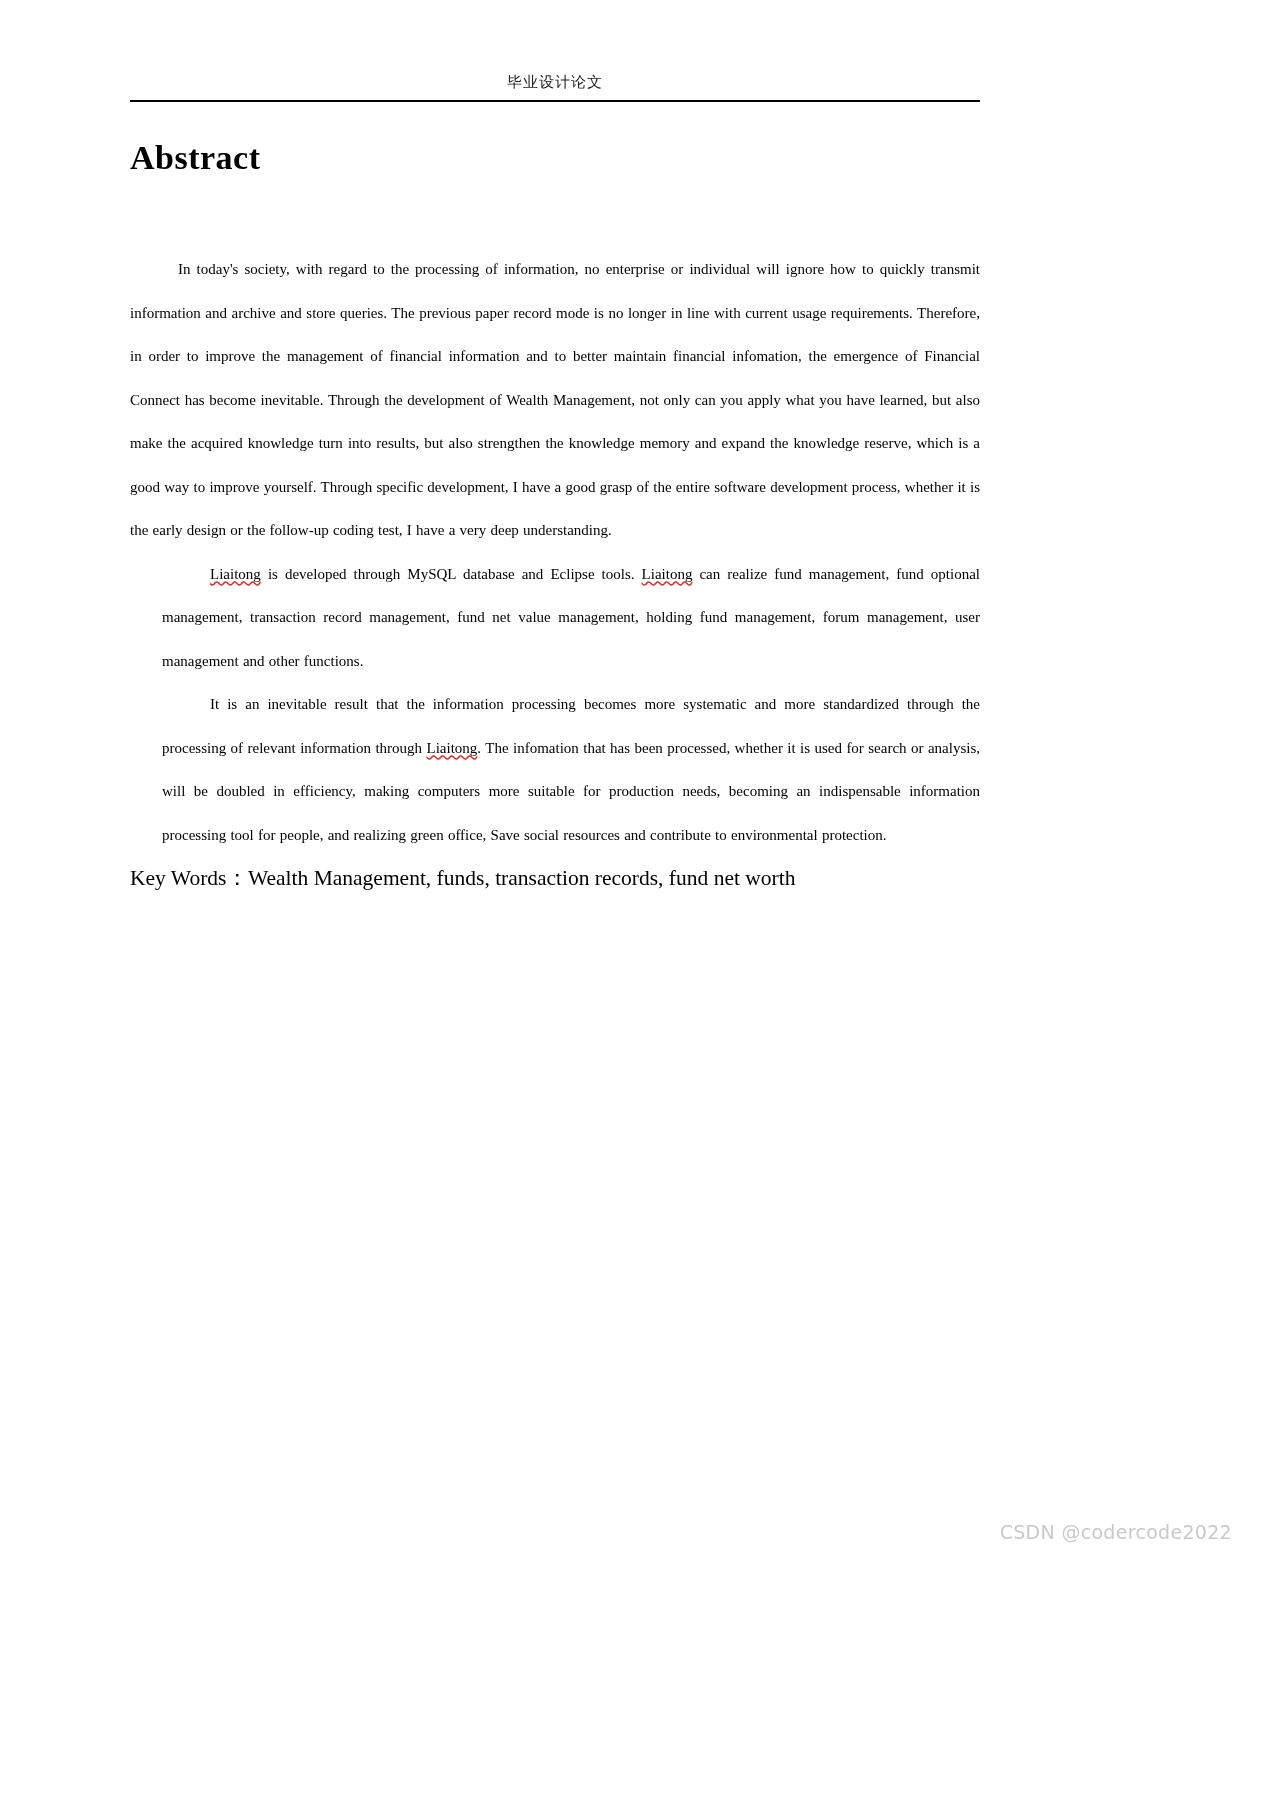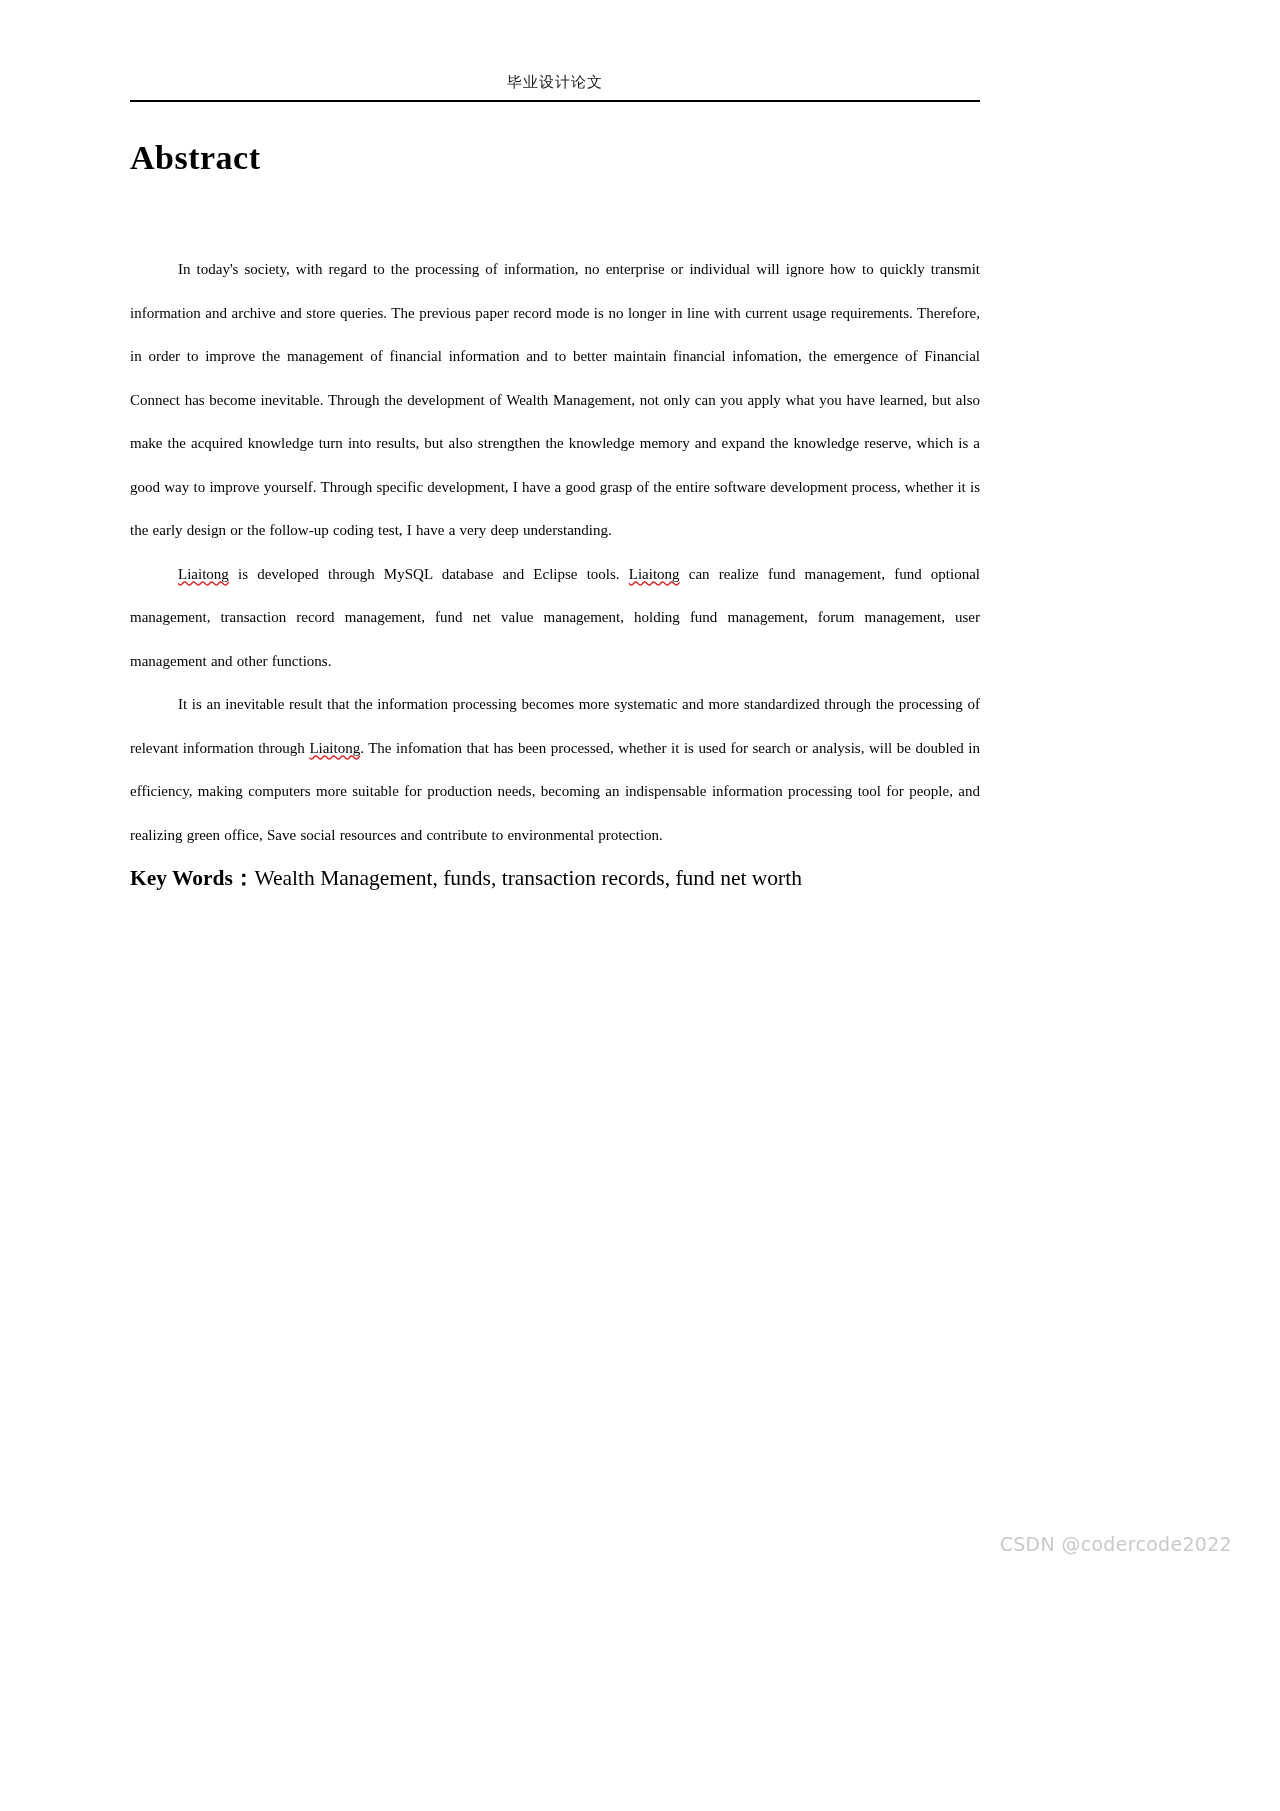--- a/index.html
+++ b/index.html
@@ -72,47 +72,48 @@
     text-justify: inter-word;
     text-align-last: left;
     font-size: 15px;
     line-height: 43.5px;
     text-indent: 48px;
     word-spacing: 0.5px;
   }
 
   p.para + p.para {
     margin-top: 0;
+    margin-left: 32px;
   }
 
   .kw-line {
     margin: 0;
     font-size: 21.5px;
     line-height: 43.5px;
     text-indent: 0;
     text-align: left;
   }
   .kw-label {
-    font-weight: bold;
+    font-weight: normal;
     margin-top: 12px;
   }
 
   
   .misspell {
     text-decoration: underline wavy #d92b2b;
     text-decoration-skip-ink: none;
     text-underline-offset: 2px;
     -webkit-text-decoration: underline wavy #d92b2b;
   }
 
   
   .watermark {
     position: absolute;
     right: 48px;
-    bottom: 14px;
+    bottom: 26px;
     font-family: "DejaVu Sans", "Liberation Sans", sans-serif;
     font-size: 19px;
     line-height: 24px;
     color: #c9c9c9;
     letter-spacing: 0.3px;
     white-space: nowrap;
   }
 </style>
 </head>
 <body>

